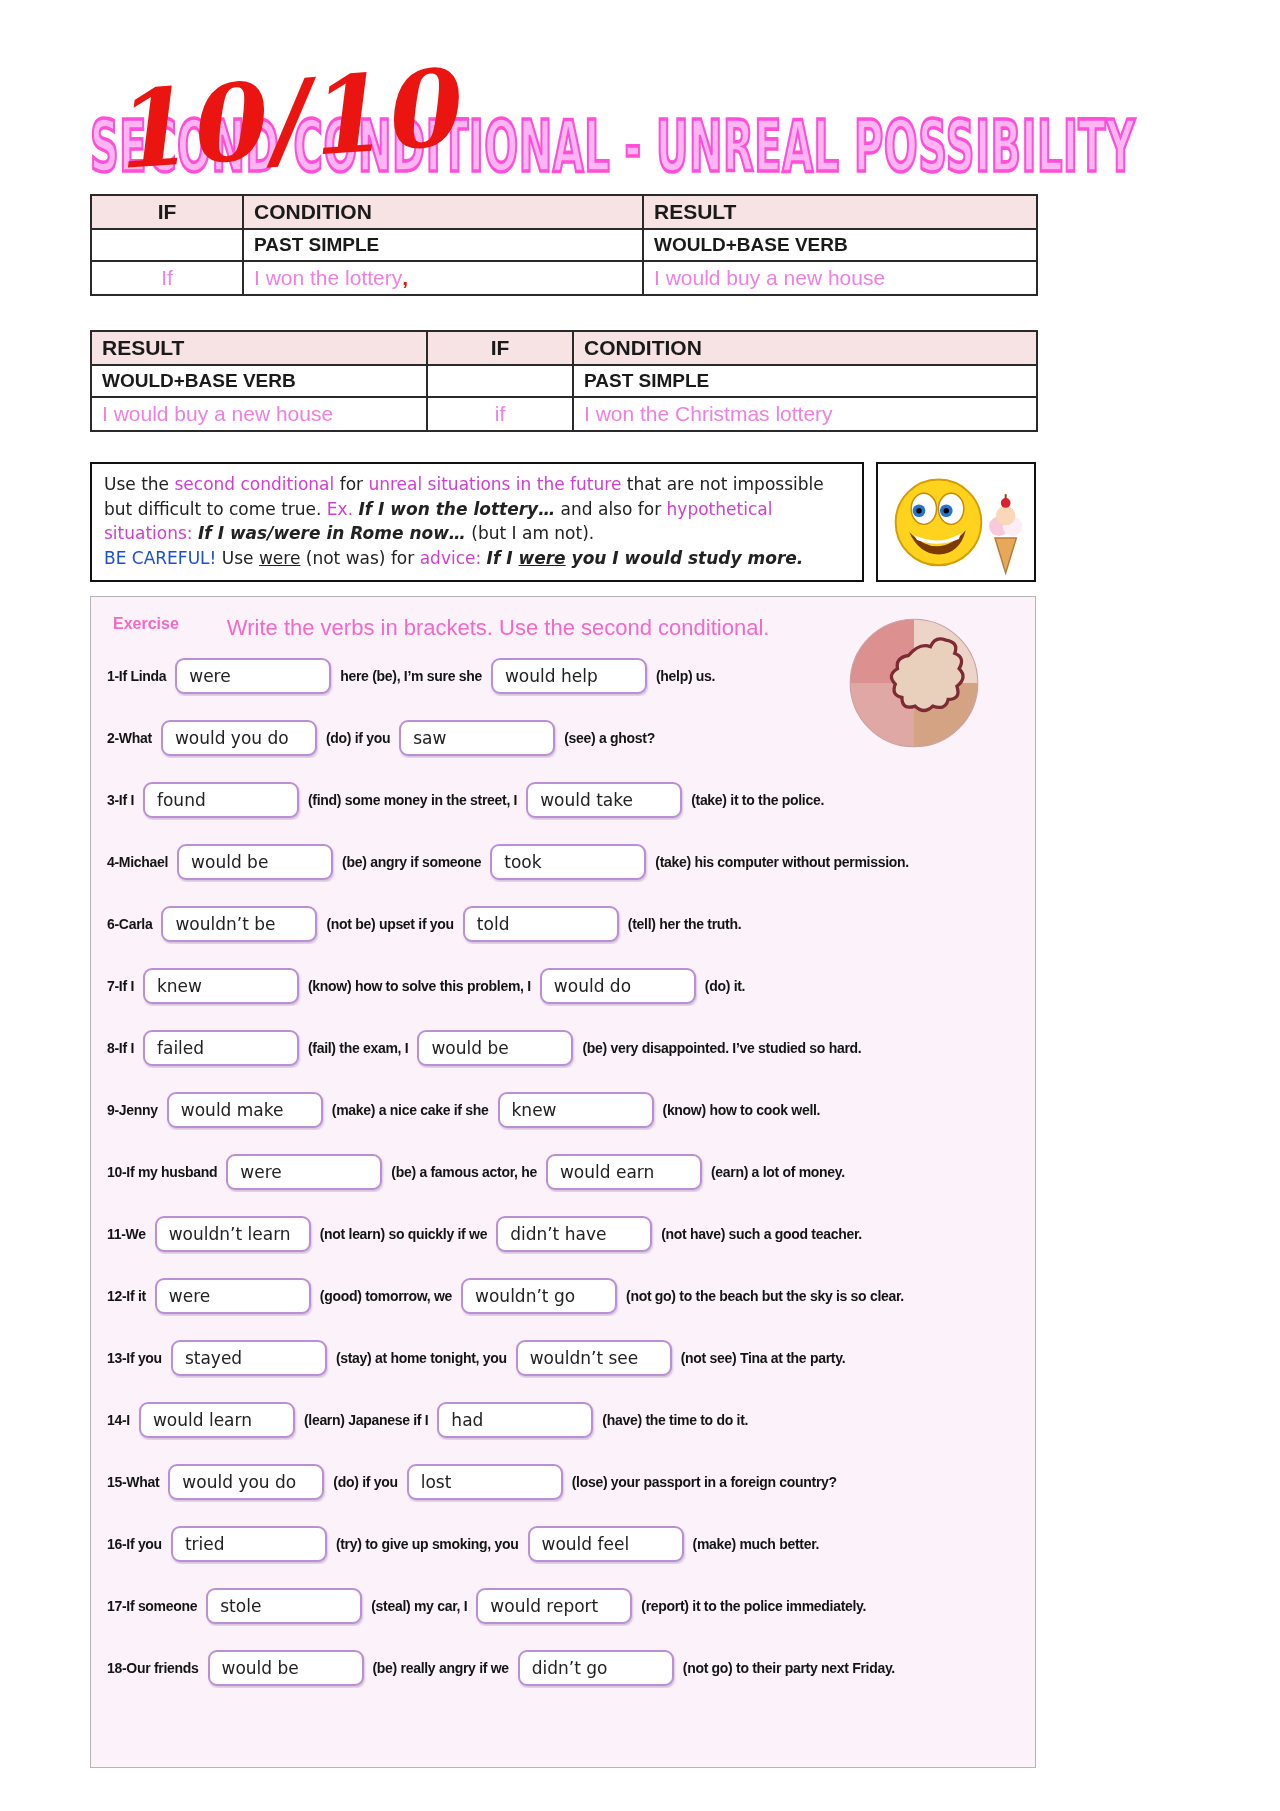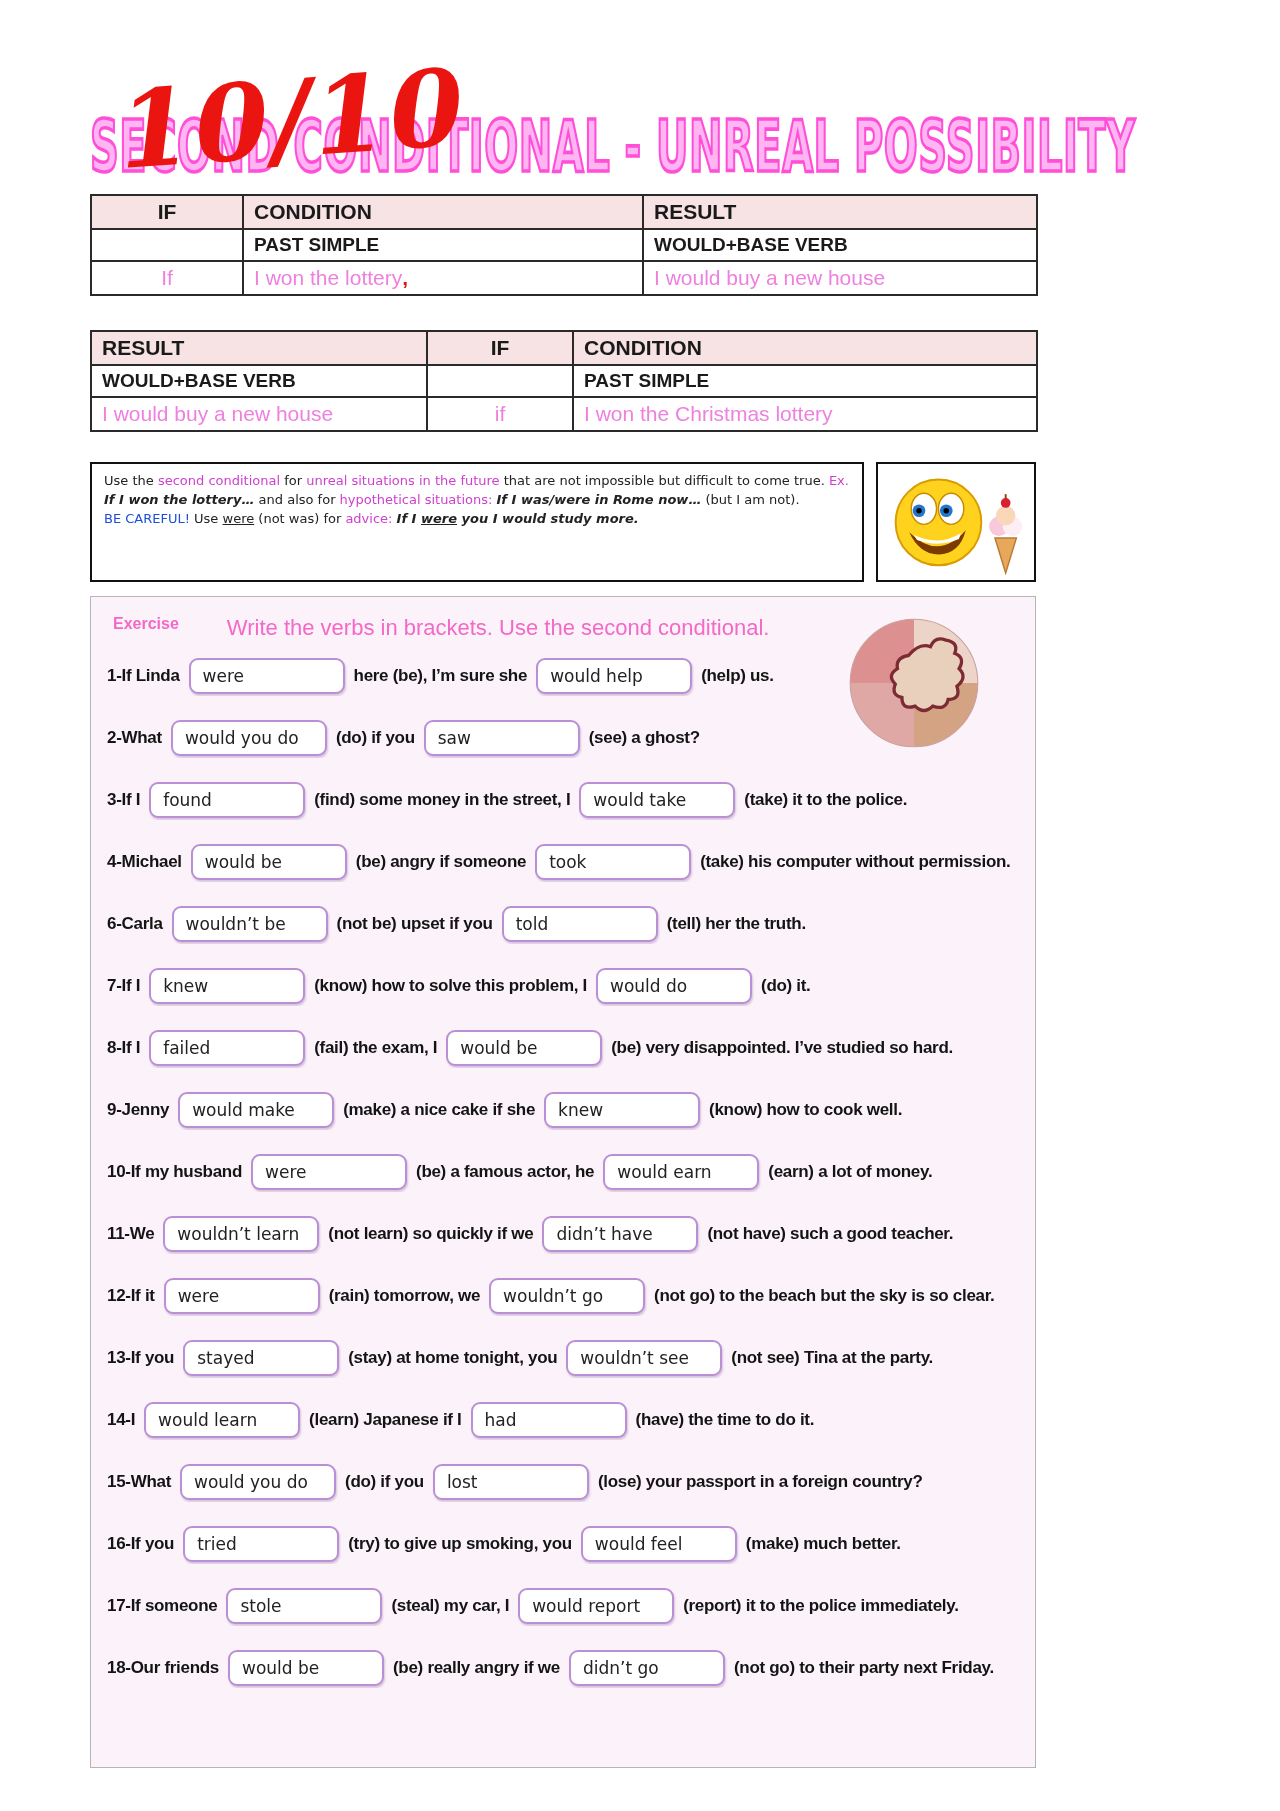--- a/index.html
+++ b/index.html
@@ -33,42 +33,42 @@
   .th-row td{background:#f7e3e3;font-weight:bold;font-size:21px;}
   .sub-row td{font-weight:bold;font-size:19px;}
   .ex-row td{color:#ee80df;font-size:21px;}
   .center{text-align:center;}
   .red-mark{color:#e81111;font-weight:bold;}
 
   
   .expl-row{display:flex;gap:12px;margin-top:30px;align-items:stretch;}
   .expl-box{
     border:2px solid #111;padding:8px 12px;width:772px;
-    font-family:"DejaVu Sans",sans-serif;font-size:13px;line-height:1.45;
+    font-family:"DejaVu Sans",sans-serif;font-size:17px;line-height:1.45;
   }
   .seg-normal{color:#222;}
   .seg-pink{color:#cf3fd0;}
   .seg-italic{color:#222;font-style:italic;font-weight:600;}
   .seg-red{color:#1d4ed8;}
   .seg-underline{color:#222;text-decoration:underline;}
   .seg-italic-underline{color:#222;font-style:italic;font-weight:600;text-decoration:underline;}
   .smiley-box{border:2px solid #111;width:162px;display:flex;align-items:center;justify-content:center;background:#fff;}
 
   
   .exercise{
     margin-top:14px;border:1px solid #b5b5b5;background:#fbf3f9;
     height:1156px;padding:14px 14px 0 16px;position:relative;overflow:hidden;
   }
   .ex-header{display:flex;gap:48px;margin:4px 0 14px 6px;color:#f468c8;font-size:22px;}
   .ex-label{font-weight:bold;font-size:16px;}
   .decoration{position:absolute;top:20px;right:55px;}
 
   .q-row{display:flex;align-items:center;white-space:nowrap;height:41px;margin-bottom:21px;overflow:hidden;}
   .q-row > *{flex-shrink:0;}
-  .q-text{font-weight:bold;font-size:17px;letter-spacing:-.3px;color:#141414;}
+  .q-text{font-weight:bold;font-size:14px;letter-spacing:-.3px;color:#141414;}
   .answer-box{
     display:inline-block;border:2px solid #bb8fd6;border-radius:9px;background:#fff;
     box-shadow:1px 2px 2px rgba(150,110,170,.35);
     min-width:128px;padding:6px 12px;margin:0 9px;
     font-family:"DejaVu Sans",sans-serif;font-size:17px;font-weight:normal;color:#222;text-align:left;
   }
 </style>
 </head>
 <body>
 
@@ -258,21 +258,21 @@
     <span class="q-text">11-We</span>
     <span class="answer-box">wouldn’t learn</span>
     <span class="q-text">(not learn) so quickly if we</span>
     <span class="answer-box">didn’t have</span>
     <span class="q-text">(not have) such a good teacher.</span>
   </div>
 
   <div class="q-row">
     <span class="q-text">12-If it</span>
     <span class="answer-box">were</span>
-    <span class="q-text">(rain) tomorrow, we</span>
+    <span class="q-text">(good) tomorrow, we</span>
     <span class="answer-box">wouldn’t go</span>
     <span class="q-text">(not go) to the beach but the sky is so clear.</span>
   </div>
 
   <div class="q-row">
     <span class="q-text">13-If you</span>
     <span class="answer-box">stayed</span>
     <span class="q-text">(stay) at home tonight, you</span>
     <span class="answer-box">wouldn’t see</span>
     <span class="q-text">(not see) Tina at the party.</span>

